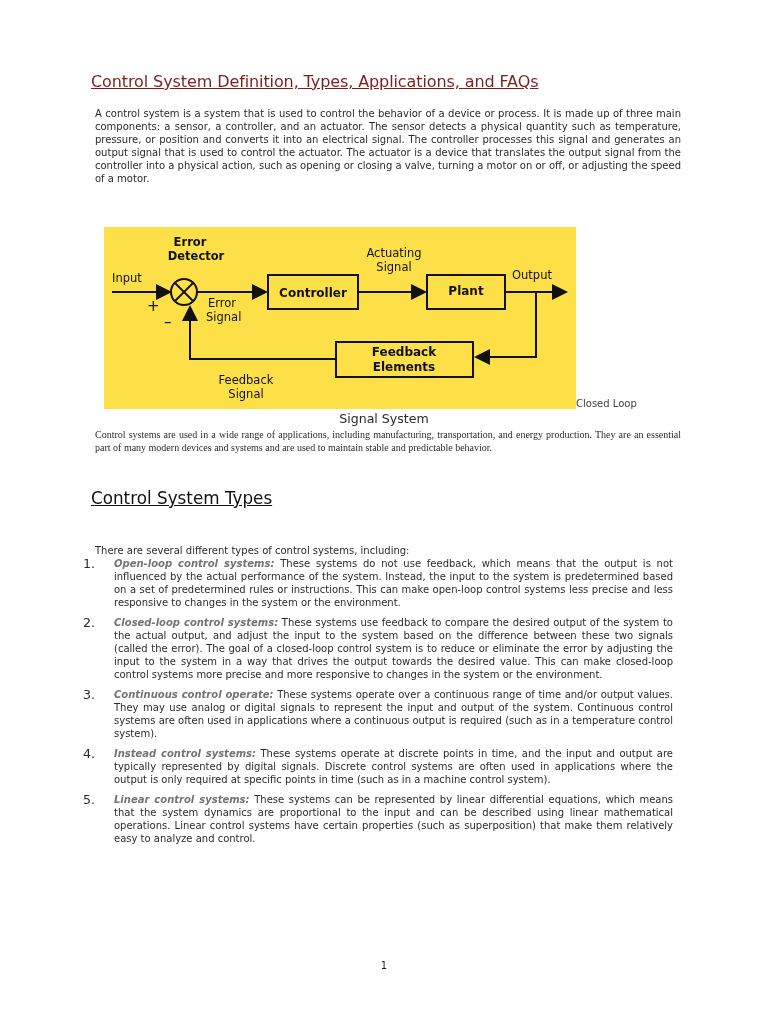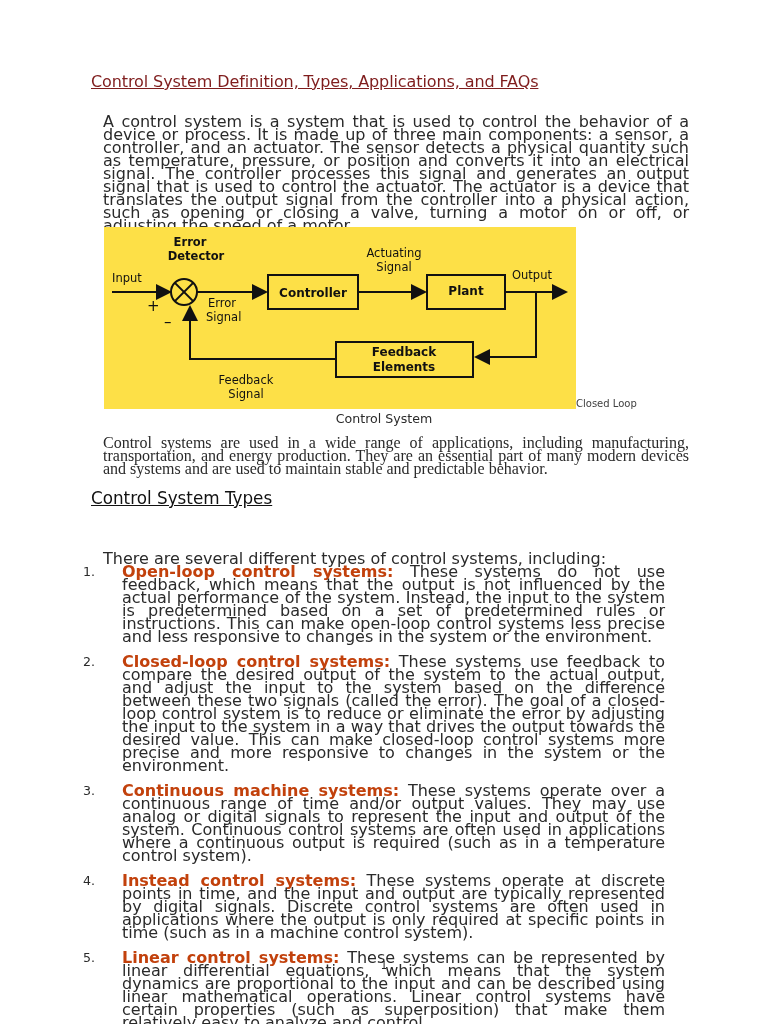--- a/index.html
+++ b/index.html
@@ -1,33 +1,33 @@
 <!DOCTYPE html>
 <html><head>
 <meta charset="utf-8">
 <style>
   html, body { margin: 0; padding: 0; background: #ffffff; }
   body { width: 768px; height: 1024px; position: relative; overflow: hidden;
          font-family: "DejaVu Sans", sans-serif; color: #222; }
   .page { position: absolute; left: 91px; top: 0; width: 586px; }
   .title { position: absolute; top: 72px; left: 0; font-size: 16px; text-decoration: underline;
            color: #7f1d1d; white-space: nowrap; letter-spacing: -0.1px; }
-  .para { font-size: 16px; line-height: 13px; text-align: justify; color: #2a2a2a; margin: 12px; }
+  .para { font-size: 10px; line-height: 13px; text-align: justify; color: #2a2a2a; margin: 4px; }
   .p1 { position: absolute; top: 103px; left: 0; width: 586px; }
   .figure { position: absolute; top: 227px; left: 13px; width: 472px; height: 182px; background: #fde047; }
   .figure svg { display: block; }
   .caption-a { position: absolute; top: 398px; left: 485px; font-size: 10px; color: #404040; white-space: nowrap; }
   .caption-b { position: absolute; top: 411px; left: 0; width: 586px; text-align: center; font-size: 12.6px; color: #2a2a2a; }
   .p2 { position: absolute; top: 424px; left: 0; width: 586px; font-family: Liberation Serif, serif; }
   .h2 { position: absolute; top: 488px; left: 0; font-size: 16.8px; font-weight: normal; text-decoration: underline; color: #111; white-space: nowrap; }
   .p3 { position: absolute; top: 540px; left: 0; width: 586px; }
   .list { position: absolute; top: 553px; left: 0; width: 586px; margin: 0; padding: 0; list-style: none; }
   .list li { position: relative; padding-left: 19px; margin-bottom: 7px; }
   .list li .num { position: absolute; left: -8px; top: 0; font-size: 12.6px; line-height: 13px; color: #2a2a2a; }
-  .list li .term { font-weight: bold; color: #c2410c; }
+  .list li .term { font-weight: bold; color: #737373; font-style: italic; }
   .pagenum { position: absolute; top: 960px; left: 0; width: 586px; text-align: center; font-size: 10px; color: #222; }
 </style>
 </head>
 <body>
 
 <div class="page">
 
   <div class="title">Control System Definition, Types, Applications, and FAQs</div>
 
   <p class="para p1">A control system is a system that is used to control the behavior of a device or process. It is made up of three main components: a sensor, a controller, and an actuator. The sensor detects a physical quantity such as temperature, pressure, or position and converts it into an electrical signal. The controller processes this signal and generates an output signal that is used to control the actuator. The actuator is a device that translates the output signal from the controller into a physical action, such as opening or closing a valve, turning a motor on or off, or adjusting the speed of a motor.</p>
@@ -75,40 +75,40 @@
       <rect x="232" y="115" width="137" height="35" fill="none" stroke="#111" stroke-width="2"></rect>
       <text x="300" y="129" font-size="12" font-weight="bold" text-anchor="middle">Feedback</text>
       <text x="300" y="144" font-size="12" font-weight="bold" text-anchor="middle">Elements</text>
       <polyline points="232,132 86,132 86,80" fill="none" stroke="#111" stroke-width="2" marker-end="url(#arr)"></polyline>
       <text x="142" y="157" font-size="11.5" text-anchor="middle">Feedback</text>
       <text x="142" y="171" font-size="11.5" text-anchor="middle">Signal</text>
     </svg>
   </div>
 
   <div class="caption-a">Closed Loop</div>
-  <div class="caption-b">Control System</div>
+  <div class="caption-b">Signal System</div>
 
   <p class="para p2">Control systems are used in a wide range of applications, including manufacturing, transportation, and energy production. They are an essential part of many modern devices and systems and are used to maintain stable and predictable behavior.</p>
 
   <div class="h2">Control System Types</div>
 
   <p class="para p3">There are several different types of control systems, including:</p>
 
   <ol class="list">
     <li>
       <span class="num">1.</span>
       <p class="para"><span class="term">Open-loop control systems:</span><span> These systems do not use feedback, which means that the output is not influenced by the actual performance of the system. Instead, the input to the system is predetermined based on a set of predetermined rules or instructions. This can make open-loop control systems less precise and less responsive to changes in the system or the environment.</span></p>
     </li>
     <li>
       <span class="num">2.</span>
       <p class="para"><span class="term">Closed-loop control systems:</span><span> These systems use feedback to compare the desired output of the system to the actual output, and adjust the input to the system based on the difference between these two signals (called the error). The goal of a closed-loop control system is to reduce or eliminate the error by adjusting the input to the system in a way that drives the output towards the desired value. This can make closed-loop control systems more precise and more responsive to changes in the system or the environment.</span></p>
     </li>
     <li>
       <span class="num">3.</span>
-      <p class="para"><span class="term">Continuous machine systems:</span><span> These systems operate over a continuous range of time and/or output values. They may use analog or digital signals to represent the input and output of the system. Continuous control systems are often used in applications where a continuous output is required (such as in a temperature control system).</span></p>
+      <p class="para"><span class="term">Continuous control operate:</span><span> These systems operate over a continuous range of time and/or output values. They may use analog or digital signals to represent the input and output of the system. Continuous control systems are often used in applications where a continuous output is required (such as in a temperature control system).</span></p>
     </li>
     <li>
       <span class="num">4.</span>
       <p class="para"><span class="term">Instead control systems:</span><span> These systems operate at discrete points in time, and the input and output are typically represented by digital signals. Discrete control systems are often used in applications where the output is only required at specific points in time (such as in a machine control system).</span></p>
     </li>
     <li>
       <span class="num">5.</span>
       <p class="para"><span class="term">Linear control systems:</span><span> These systems can be represented by linear differential equations, which means that the system dynamics are proportional to the input and can be described using linear mathematical operations. Linear control systems have certain properties (such as superposition) that make them relatively easy to analyze and control.</span></p>
     </li>
   </ol>

